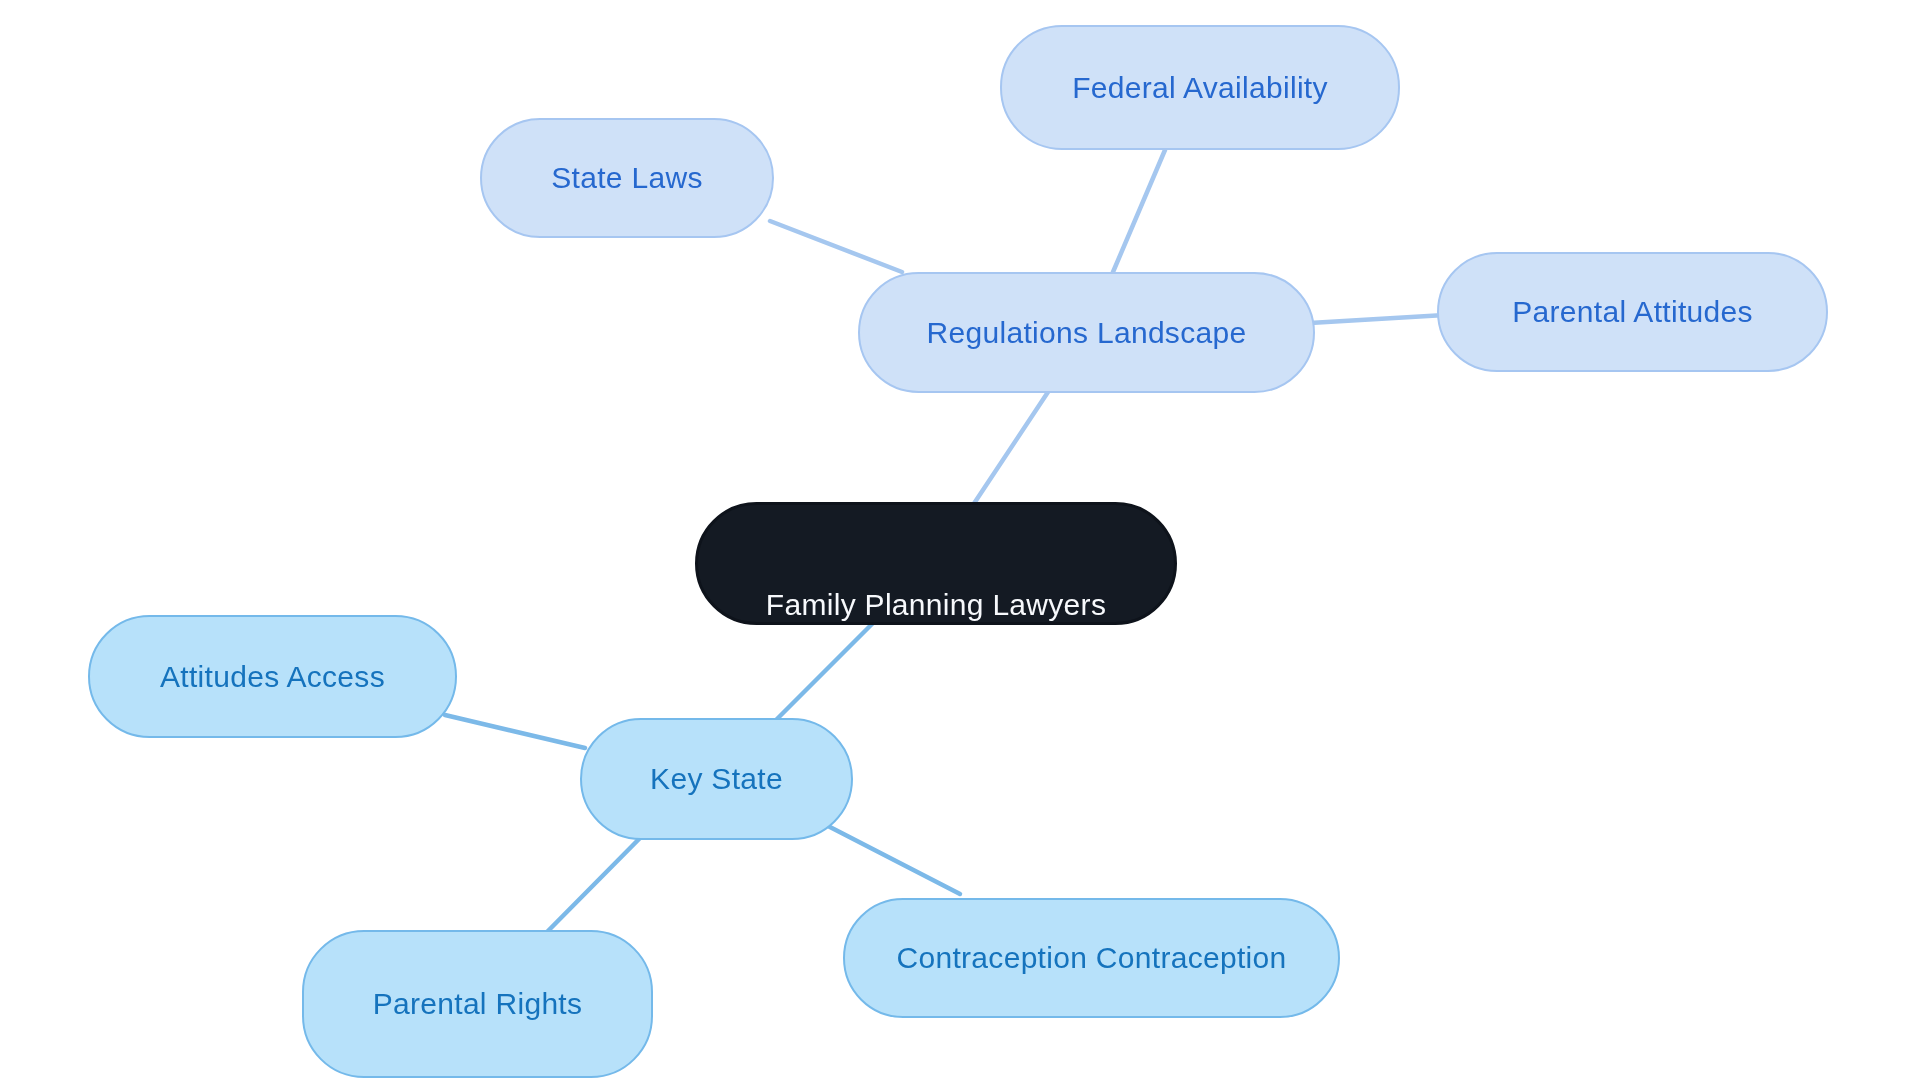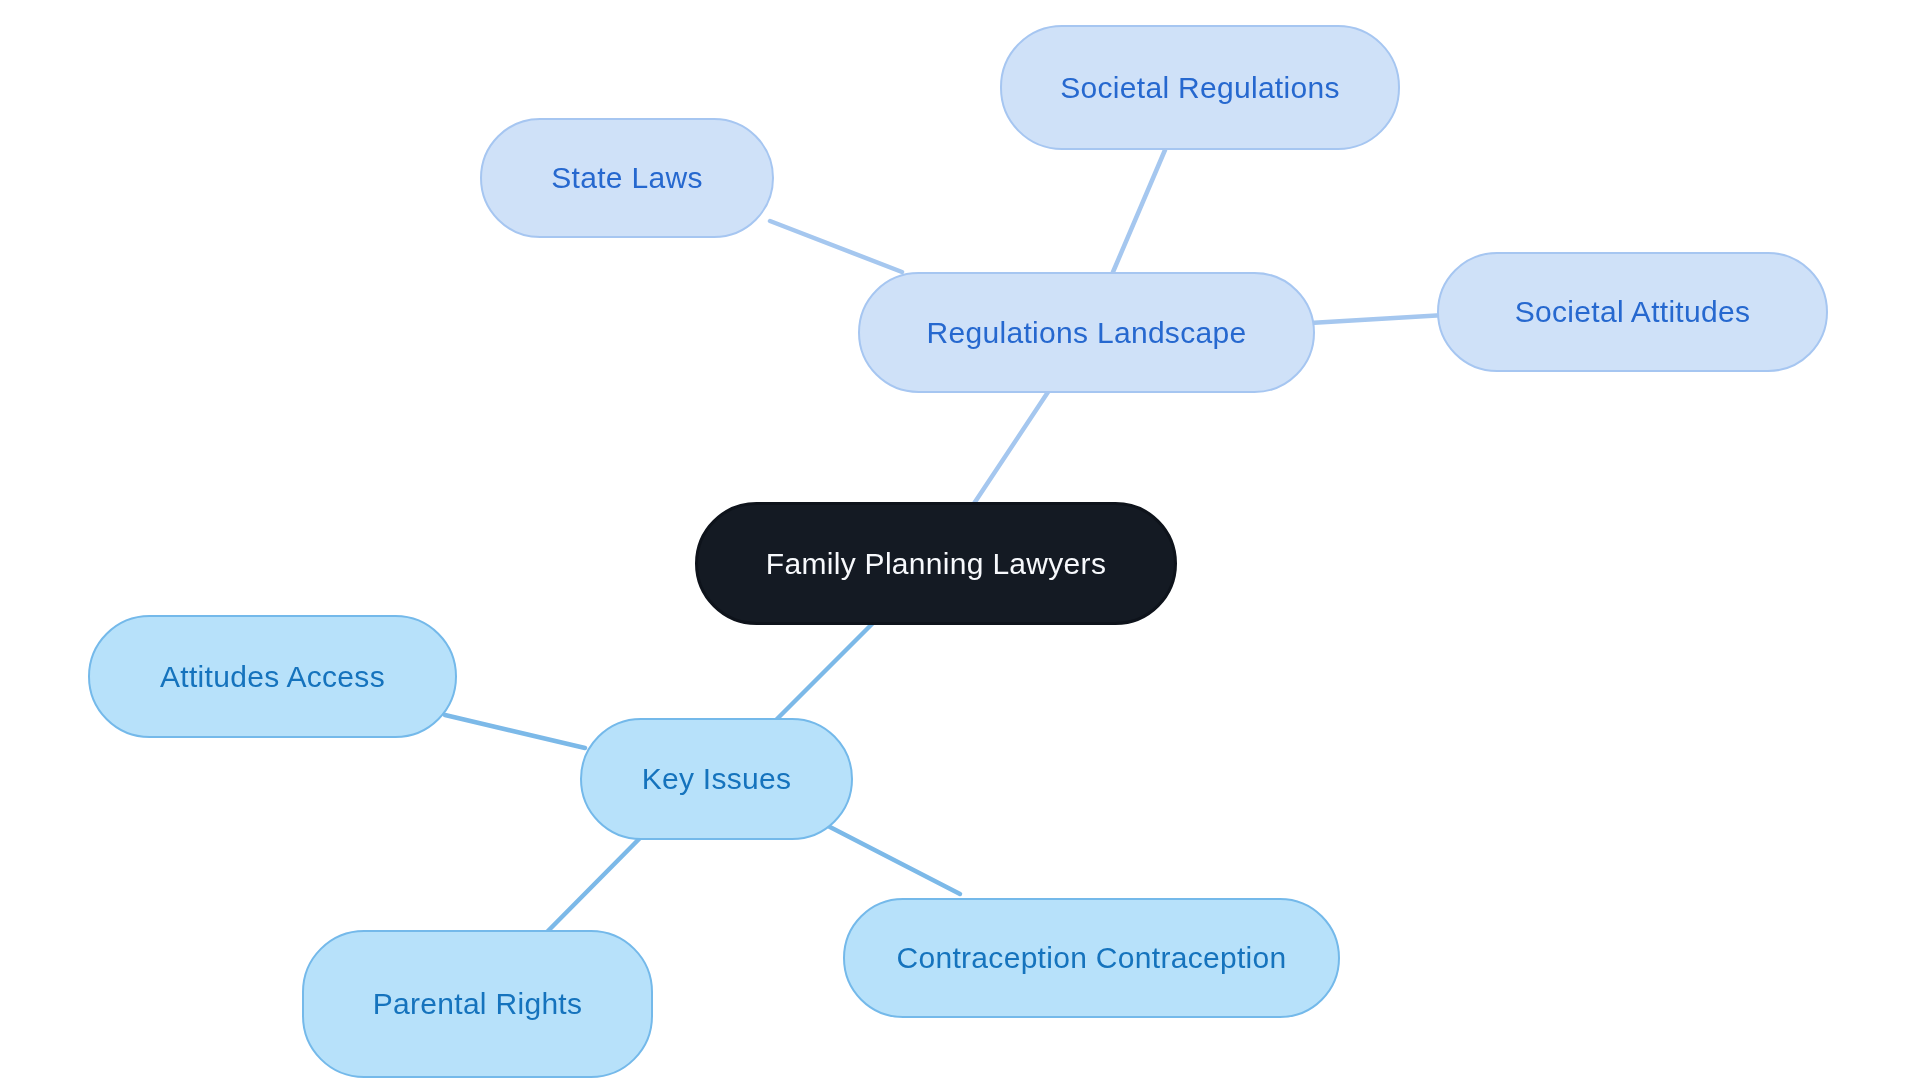--- a/index.html
+++ b/index.html
@@ -47,20 +47,21 @@
   }
   .node.b2 {
     background: var(--branch2_fill, #B7E1FA);
     border: 2px solid var(--branch2_border, #74B9EA);
     color: var(--branch2_text, #1573BD);
   }
   .node.central {
     background: var(--central_fill, #141A23);
     border: 3px solid var(--central_border, #0E131B);
     color: var(--central_text, #F7F9FC);
+    align-items: flex-end;
   }
 
   .n-central { left: 695px; top: 502px; width: 482px; height: 123px; }
   .n-rl      { left: 858px; top: 272px; width: 457px; height: 121px; }
   .n-sl      { left: 480px; top: 118px; width: 294px; height: 120px; }
   .n-fr      { left: 1000px; top: 25px;  width: 400px; height: 125px; }
   .n-sa      { left: 1437px; top: 252px; width: 391px; height: 120px; }
   .n-ki      { left: 580px; top: 718px; width: 273px; height: 122px; }
   .n-aa      { left: 88px;  top: 615px; width: 369px; height: 123px; }
   .n-pr      { left: 302px; top: 930px; width: 351px; height: 148px; }
@@ -86,28 +87,28 @@
     <span>Family Planning Lawyers</span>
   </div>
 
   <div class="node b1 n-rl">
     <span>Regulations Landscape</span>
   </div>
   <div class="node b1 n-sl">
     <span>State Laws</span>
   </div>
   <div class="node b1 n-fr">
-    <span>Societal Regulations</span>
+    <span>Federal Availability</span>
   </div>
   <div class="node b1 n-sa">
-    <span>Societal Attitudes</span>
+    <span>Parental Attitudes</span>
   </div>
 
   <div class="node b2 n-ki">
-    <span>Key Issues</span>
+    <span>Key State</span>
   </div>
   <div class="node b2 n-aa">
     <span>Attitudes Access</span>
   </div>
   <div class="node b2 n-pr">
     <span>Parental Rights</span>
   </div>
   <div class="node b2 n-ca">
     <span>Contraception Contraception</span>
   </div>

